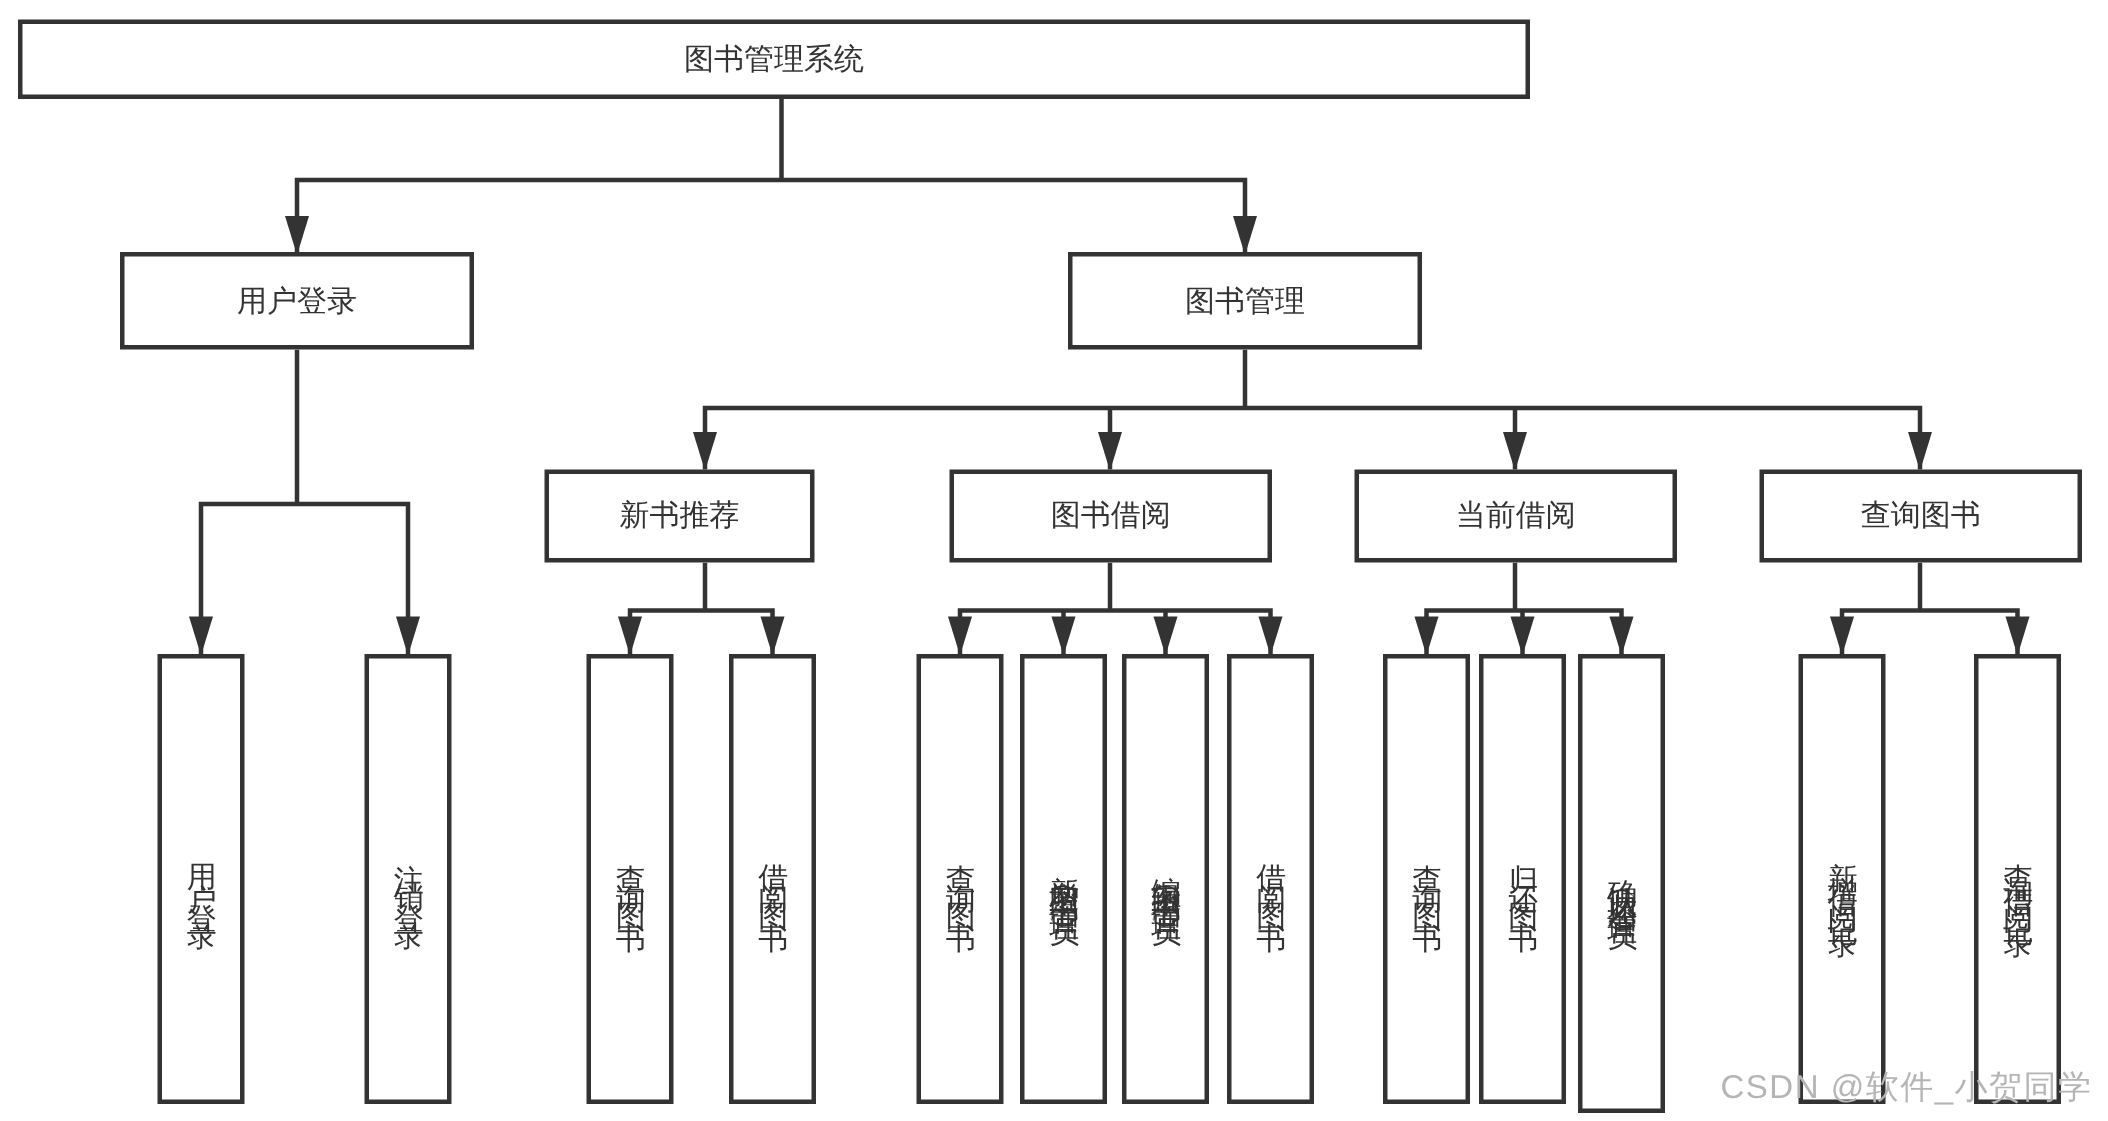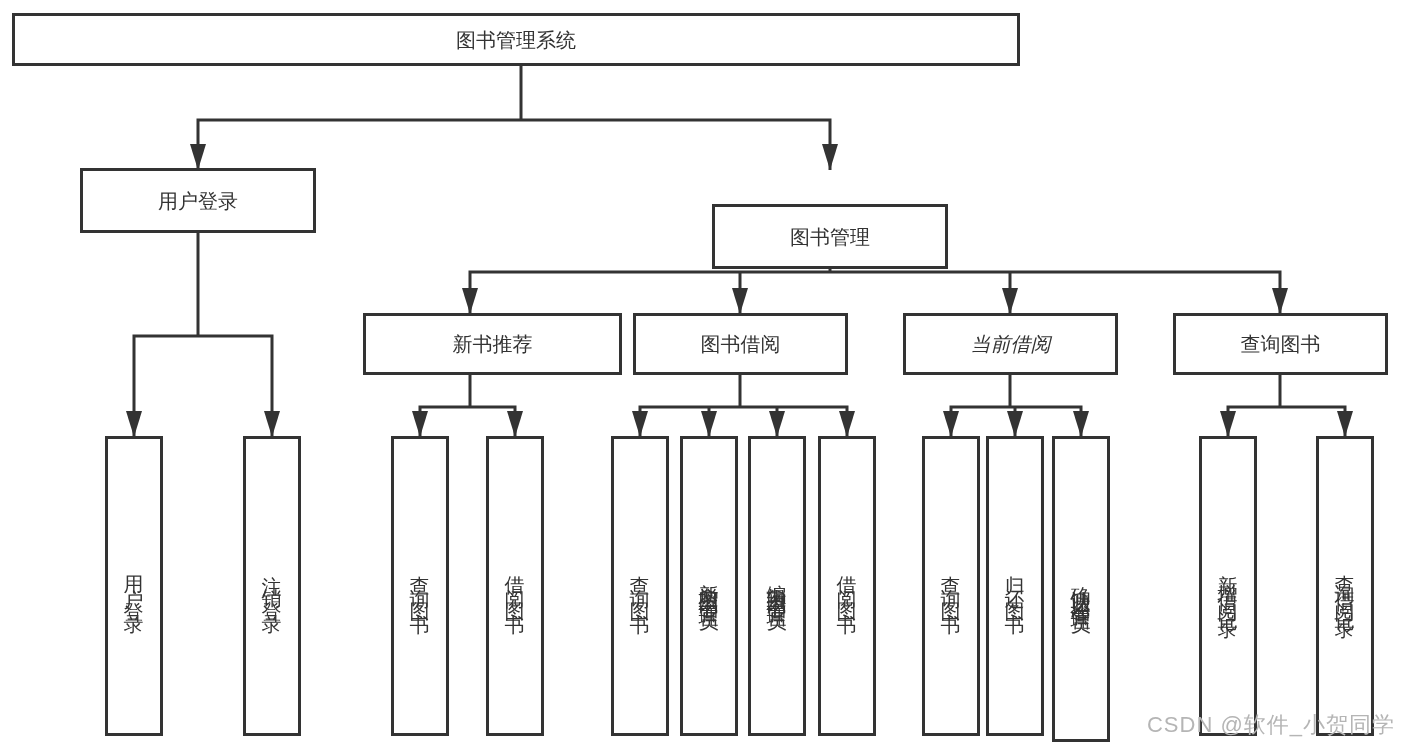--- a/index.html
+++ b/index.html
@@ -112,31 +112,31 @@
     </g>
   </svg>
 
   <div class="box" style="left:12px;top:13px;width:1008px;height:53px;align-items:center;">
     <span>图书管理系统</span>
   </div>
 
   <div class="box" style="left:80px;top:168px;width:236px;height:65px;">
     <span>用户登录</span>
   </div>
-  <div class="box" style="left:712px;top:168px;width:236px;height:65px;margin-top:36px;">
+  <div class="box" style="left:712px;top:168px;width:236px;height:65px;">
     <span>图书管理</span>
   </div>
 
-  <div class="box" style="left:363px;top:313px;width:259px;height:62px;text-align:center;">
+  <div class="box" style="left:363px;top:313px;width:180px;height:62px;text-align:center;">
     <span>新书推荐</span>
   </div>
   <div class="box" style="left:633px;top:313px;width:215px;height:62px;align-items:center;">
     <span>图书借阅</span>
   </div>
-  <div class="box" style="left:903px;top:313px;width:215px;height:62px;font-style:italic;">
+  <div class="box" style="left:903px;top:313px;width:215px;height:62px;">
     <span>当前借阅</span>
   </div>
   <div class="box" style="left:1173px;top:313px;width:215px;height:62px;">
     <span>查询图书</span>
   </div>
 
   <div class="box leaf" style="left:105px;top:436px;width:58px;height:300px;">
     <span class="vtext">用户登录</span>
   </div>
   <div class="box leaf" style="left:243px;top:436px;width:58px;height:300px;">

